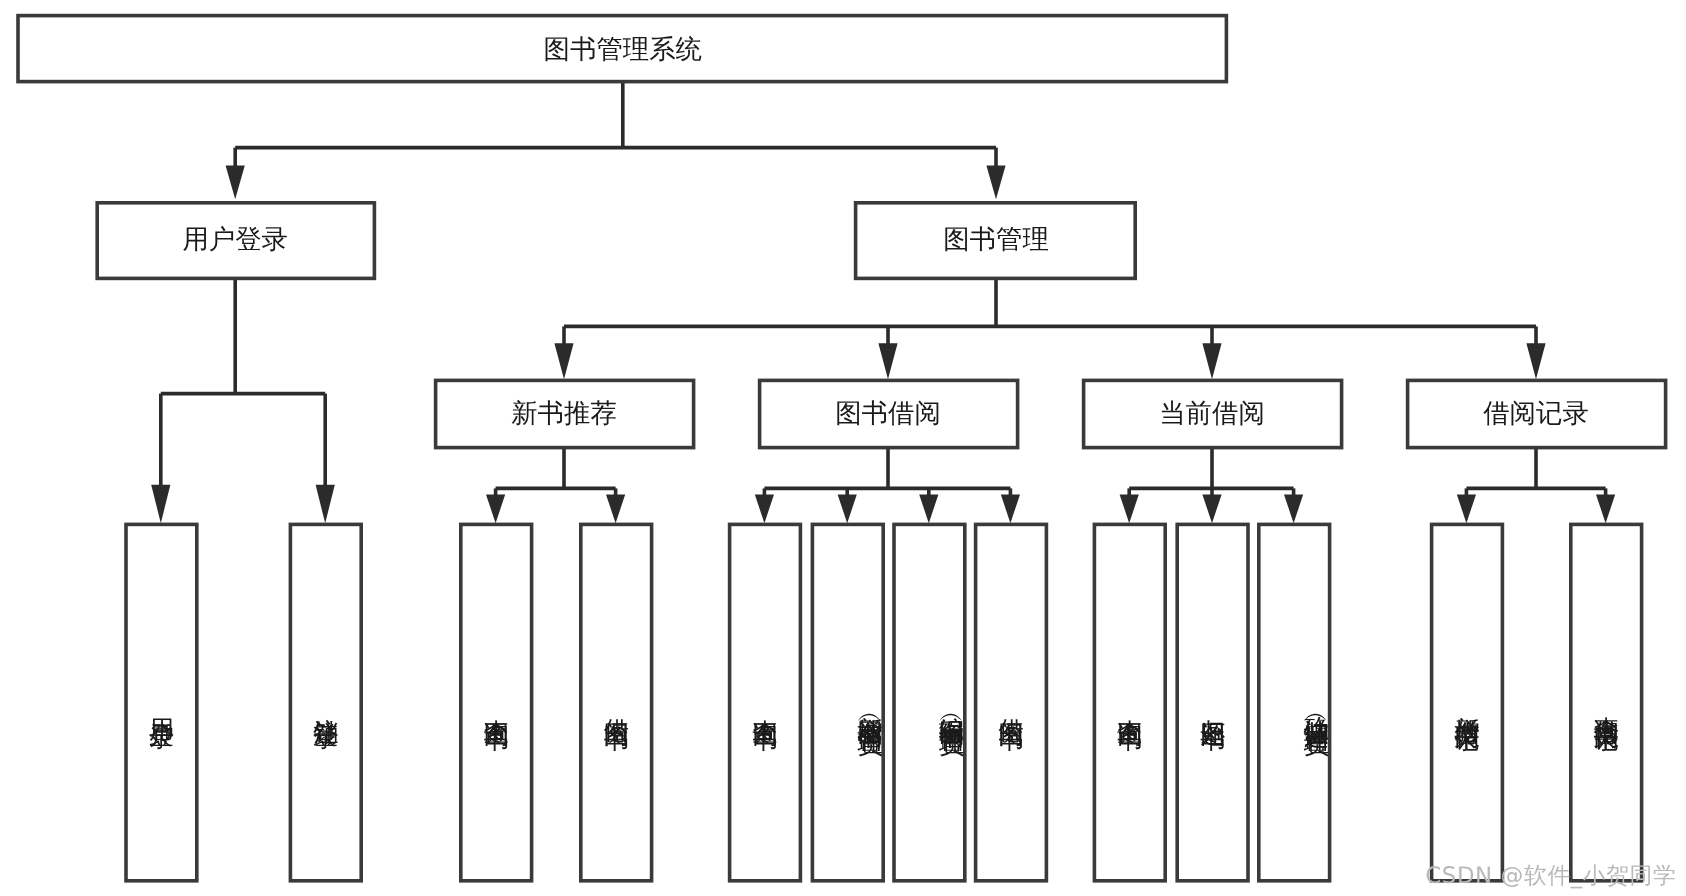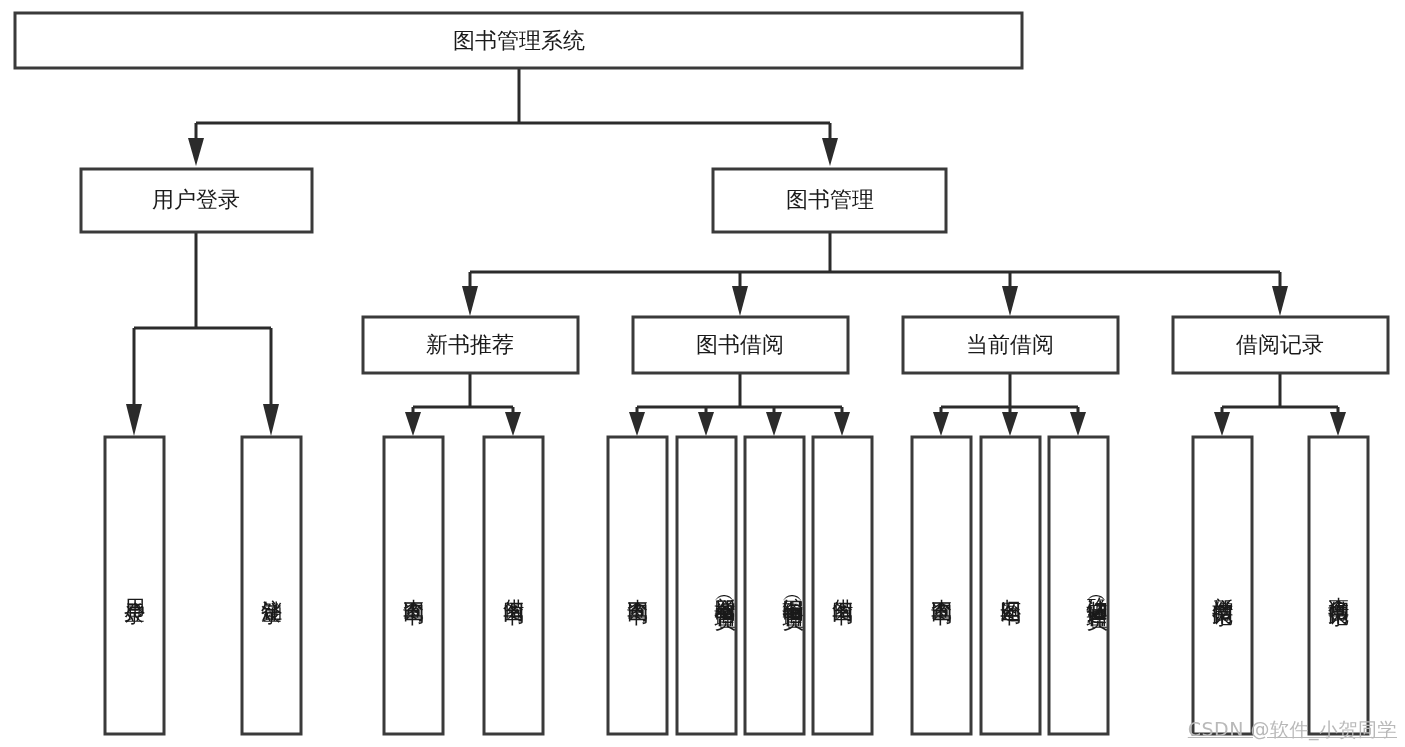--- a/index.html
+++ b/index.html
@@ -67,21 +67,20 @@
   }
   .watermark {
     position: absolute;
     right: 8px;
     bottom: 4px;
     font-family: "DejaVu Sans", "Liberation Sans", sans-serif;
     font-size: 19px;
     color: #b9b9b9;
     letter-spacing: 0.5px;
     white-space: nowrap;
-    text-decoration: underline;
   }
 </style>
 </head>
 <body>
 
 <div id="diagram-root">
 
   <svg id="flow" viewBox="0 0 1405 747">
 
     <g>

